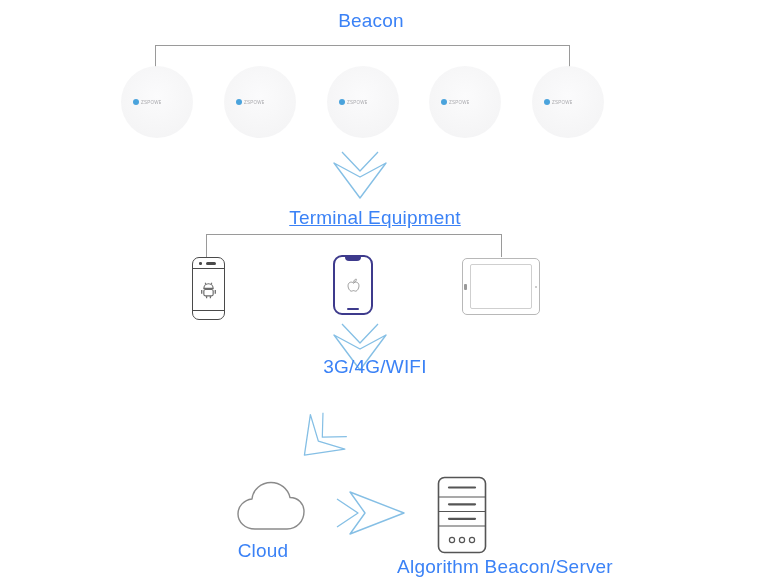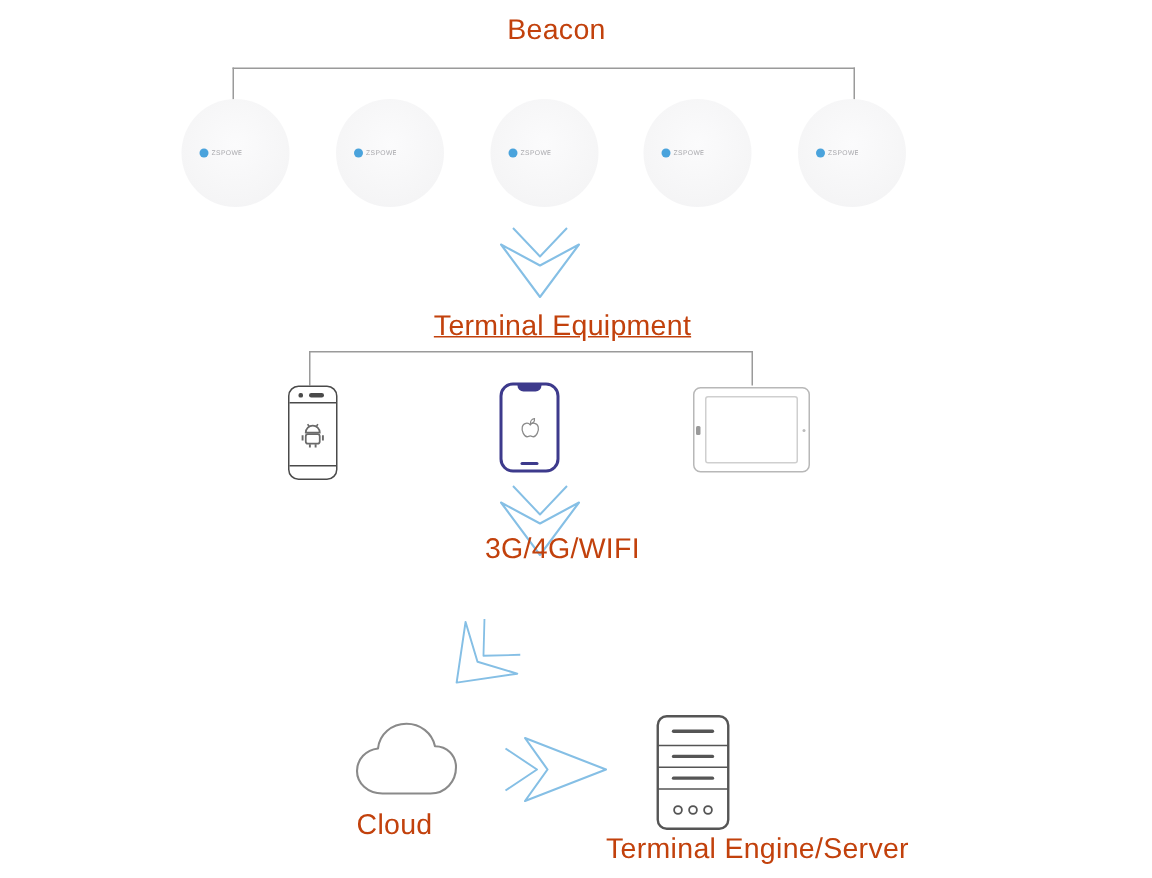--- a/index.html
+++ b/index.html
@@ -10,21 +10,21 @@
     height: 585px;
     background: #ffffff;
     overflow: hidden;
   }
   .abs { position: absolute; }
   .label {
     position: absolute;
     text-align: center;
     font-size: 19px;
     font-weight: 500;
-    color: #c2410c;
+    color: #3b82f6;
     letter-spacing: 0.2px;
     white-space: nowrap;
   }
   
   .bracket {
     position: absolute;
     border-top: 1px solid #9a9a9a;
     border-left: 1px solid #9a9a9a;
     border-right: 1px solid #9a9a9a;
   }
@@ -223,15 +223,15 @@
     <line x1="1.5" y1="21" x2="48.5" y2="21" stroke="#555555" stroke-width="1.1"></line>
     <line x1="1.5" y1="35.5" x2="48.5" y2="35.5" stroke="#555555" stroke-width="1.1"></line>
     <line x1="1.5" y1="50" x2="48.5" y2="50" stroke="#555555" stroke-width="1.1"></line>
     <line x1="12" y1="11.5" x2="38" y2="11.5" stroke="#555555" stroke-width="2.2" stroke-linecap="round"></line>
     <line x1="12" y1="28.3" x2="38" y2="28.3" stroke="#555555" stroke-width="2.2" stroke-linecap="round"></line>
     <line x1="12" y1="42.8" x2="38" y2="42.8" stroke="#555555" stroke-width="2.2" stroke-linecap="round"></line>
     <circle cx="15" cy="64" r="2.6" fill="none" stroke="#555555" stroke-width="1.2"></circle>
     <circle cx="25" cy="64" r="2.6" fill="none" stroke="#555555" stroke-width="1.2"></circle>
     <circle cx="35" cy="64" r="2.6" fill="none" stroke="#555555" stroke-width="1.2"></circle>
   </svg>
-  <div class="label" style="left:355px; top:556px; width:300px;">Terminal Engine/Server</div>
+  <div class="label" style="left:355px; top:556px; width:300px;">Algorithm Beacon/Server</div>
 
 </div>
 
 </body></html>

